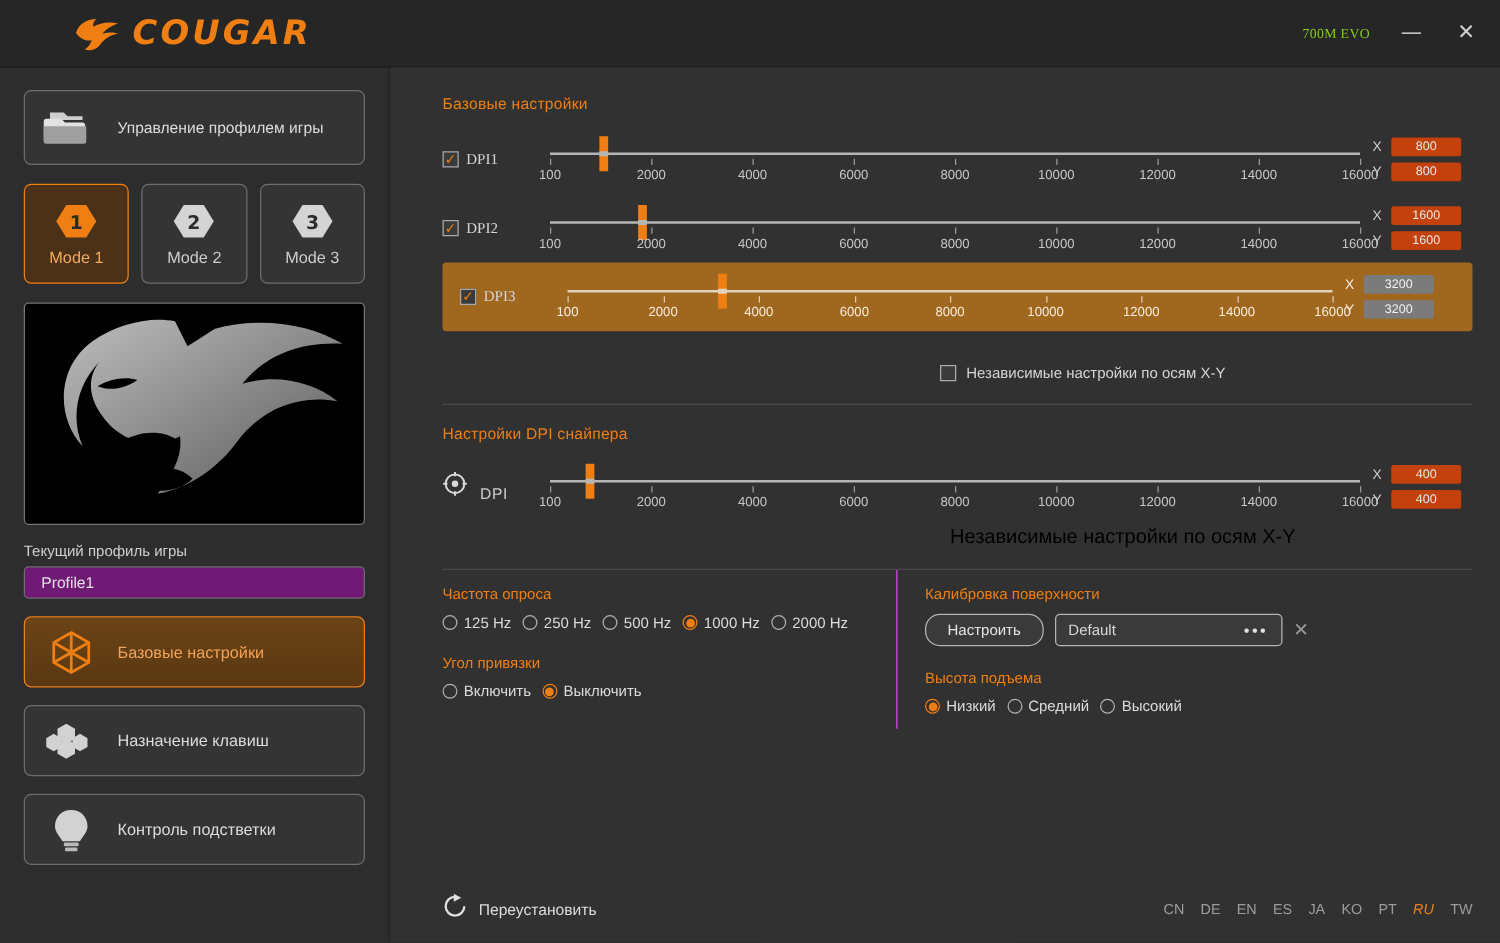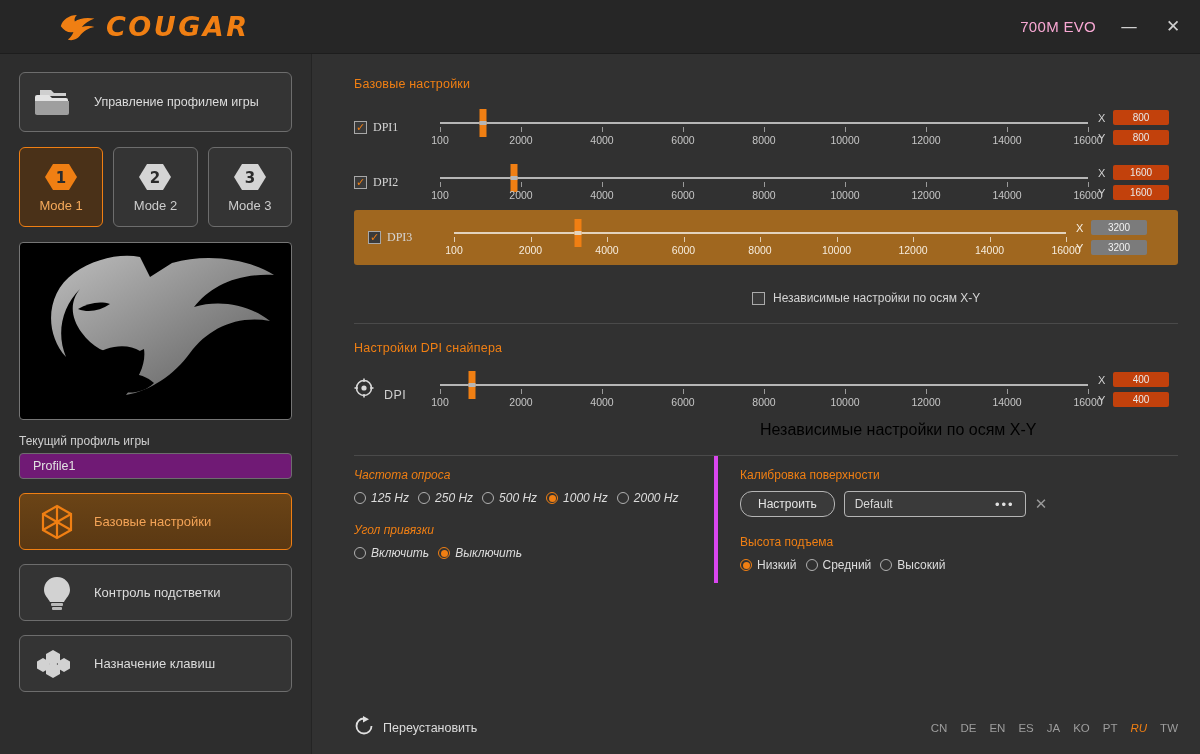--- a/index.html
+++ b/index.html
@@ -28,21 +28,21 @@
   .logo-wrap { display: flex; align-items: center; margin-left: 58px; }
   .logo-cat { width: 42px; height: 30px; margin-right: 6px; }
   .logo-text {
     color: #f07f13; font-size: 27px; font-weight: bold;
     font-style: italic; letter-spacing: 2.5px;
     font-family: "DejaVu Sans", sans-serif;
   }
   .titlebar-right {
     margin-left: auto; display: flex; align-items: center; gap: 22px;
   }
-  .win-title { color: #f9a8d4; font-size: 15px; letter-spacing: .3px; }
+  .win-title { color: #84cc16; font-size: 11px; letter-spacing: .3px; font-family: Liberation Serif, serif; }
   .win-btn {
     color: #cfcfcf; font-size: 17px; line-height: 1;
     width: 22px; text-align: center; cursor: pointer;
     font-family: "DejaVu Sans", sans-serif;
   }
 
   
   .body { display: flex; flex: 1; min-height: 0; }
 
   
@@ -192,21 +192,21 @@
   .sniper-left .slabel { color: #cfcfcf; font-size: 12.5px; letter-spacing: .5px; }
 
   .indep2 { display:flex; align-items:center; gap:8px; padding-left: 440px; margin-top: 4px; }
 
   
   .bottom {
     margin: 16px 22px 0 42px; border-top: 1px solid #4a4a4a;
     display: flex; min-height: 128px;
   }
   .bcol { padding-top: 12px; }
-  .bcol.left { width: 364px; border-right: 4px solid #d946ef; padding-right: 16px; font-style: italic; }
+  .bcol.left { width: 364px; border-right: 1px solid #d946ef; padding-right: 16px; }
   .bcol.right { flex: 1; padding-left: 22px; }
   .blabel { color: #f07f13; font-size: 12px; margin-bottom: 9px; }
   .radios { display: flex; align-items: center; gap: 9px; flex-wrap: wrap; }
   .radio { display: flex; align-items: center; gap: 5px; cursor: pointer; }
   .rdot {
     width: 12px; height: 12px; border-radius: 50%;
     border: 1px solid #b0b0b0; background: transparent;
     display: flex; align-items: center; justify-content: center; flex-shrink: 0;
   }
   .rdot.on { border-color: #f07f13; }
@@ -347,40 +347,40 @@
                 <line x1="18" y1="18" x2="18" y2="34"></line>
                 <line x1="18" y1="18" x2="4" y2="26"></line>
                 <line x1="18" y1="18" x2="4" y2="10"></line>
               </g>
             </svg>
           </span>
           <span class="nlabel">Базовые настройки</span>
         </div>
         <div class="navitem">
           <span class="nico">
-            <svg width="30" height="36" viewBox="0 0 30 36">
-              <path fill="#d2d2d2" d="M15 2 C23 2 28 8 28 15 C28 20 24 23 22 27 H8 C6 23 2 20 2 15 C2 8 7 2 15 2 Z"></path>
-              <rect x="9" y="28" width="12" height="3" rx="1" fill="#b9b9b9"></rect>
-              <rect x="10" y="32" width="10" height="3" rx="1" fill="#b9b9b9"></rect>
-            </svg>
-          </span>
-          <span class="nlabel">Контроль подстветки</span>
-        </div>
-        <div class="navitem">
-          <span class="nico">
             <svg width="42" height="30" viewBox="0 0 42 30">
               <g fill="#d2d2d2">
                 <polygon points="17,1 24,5 24,13 17,17 10,13 10,5"></polygon>
                 <polygon points="7,9 13,12.5 13,19.5 7,23 1,19.5 1,12.5"></polygon>
                 <polygon points="28,9 34,12.5 34,19.5 28,23 22,19.5 22,12.5"></polygon>
                 <polygon points="17,13 24,17 24,25 17,29 10,25 10,17"></polygon>
               </g>
             </svg>
           </span>
           <span class="nlabel">Назначение клавиш</span>
+        </div>
+        <div class="navitem">
+          <span class="nico">
+            <svg width="30" height="36" viewBox="0 0 30 36">
+              <path fill="#d2d2d2" d="M15 2 C23 2 28 8 28 15 C28 20 24 23 22 27 H8 C6 23 2 20 2 15 C2 8 7 2 15 2 Z"></path>
+              <rect x="9" y="28" width="12" height="3" rx="1" fill="#b9b9b9"></rect>
+              <rect x="10" y="32" width="10" height="3" rx="1" fill="#b9b9b9"></rect>
+            </svg>
+          </span>
+          <span class="nlabel">Контроль подстветки</span>
         </div>
       </div>
     </div>
 
     <div class="main">
 
       <div class="sec-head">
         <span class="section-title">Базовые настройки</span>
       </div>
 

